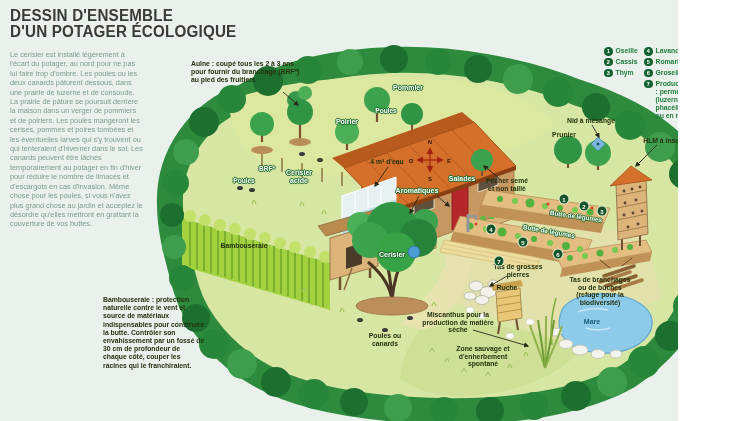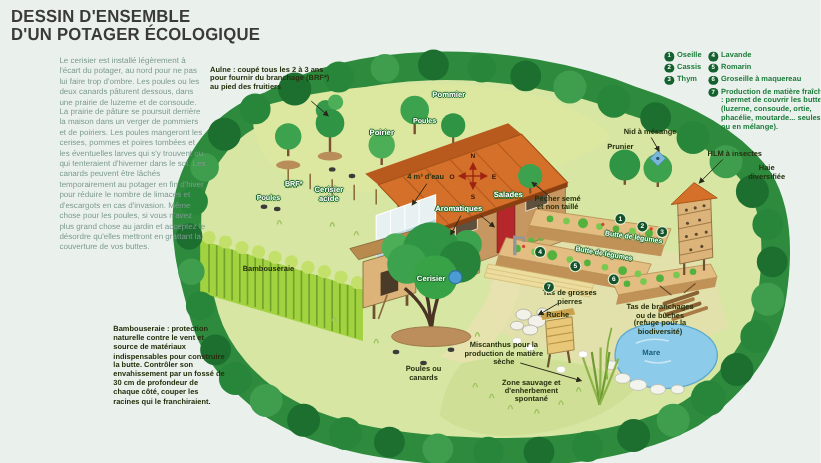--- a/index.html
+++ b/index.html
@@ -1,24 +1,24 @@
 <!DOCTYPE html>
 <html><head>
 <meta charset="utf-8">
 <style>
   html,body{margin:0;padding:0;}
   body{font-family:"Liberation Sans", sans-serif;}
-  .page{position:relative;width:746px;height:421px;background:#eaf1ec;overflow:hidden;}
+  .page{position:relative;width:678px;height:421px;background:#eaf1ec;overflow:hidden;}
   .art{position:absolute;left:0;top:0;width:746px;height:421px;}
 
   
   .title{position:absolute;left:10px;top:8px;color:#3a3a38;font-weight:800;
          font-size:16px;line-height:16px;letter-spacing:.2px;transform:scaleX(.95);transform-origin:left top;}
   .intro{position:absolute;left:10px;top:50px;width:134px;color:#7d9a90;
-         font-size:7.3px;line-height:9.4px;font-weight:500;margin-left:44px;}
+         font-size:7.3px;line-height:9.4px;font-weight:500;}
 
   
   .legend{position:absolute;left:0;top:0;}
   .lg-col{position:absolute;display:flex;flex-direction:column;gap:2.4px;}
   .lg-item{display:flex;align-items:flex-start;gap:3px;}
   .lg-num{flex:none;width:8.5px;height:8.5px;border-radius:50%;background:#14602e;color:#fff;
           font-size:5.5px;font-weight:bold;display:flex;align-items:center;justify-content:center;}
   .lg-lab{font-size:6.8px;font-weight:bold;color:#1e7c3c;line-height:8.2px;}
   .lg-wide{width:100px;}
 

